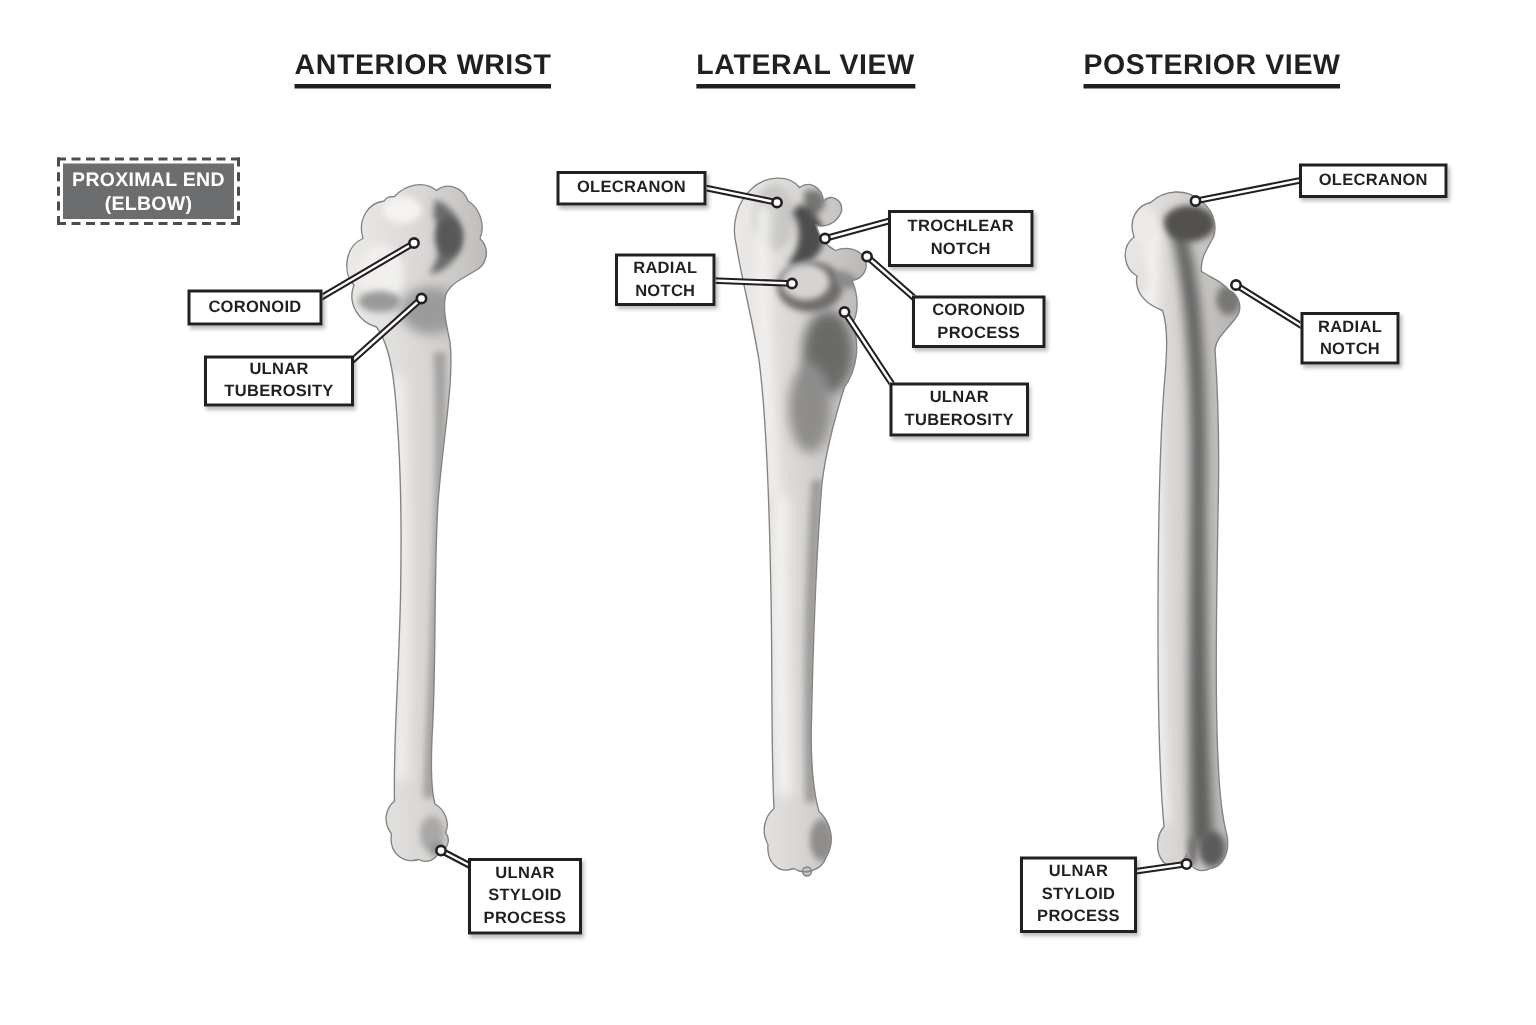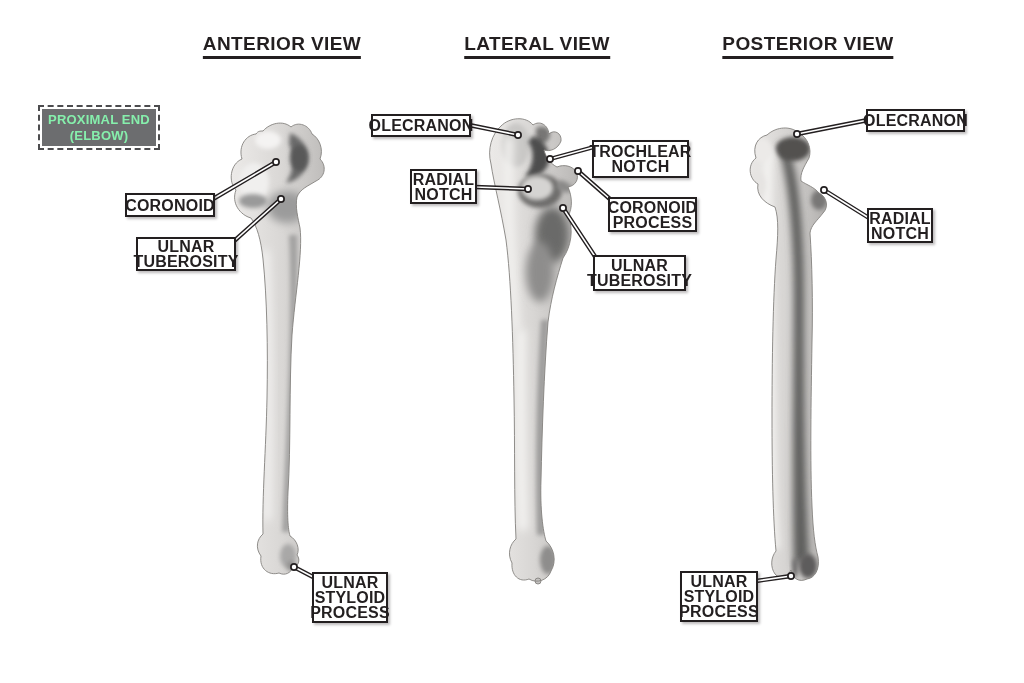--- a/index.html
+++ b/index.html
@@ -14,50 +14,50 @@
   }
   #title-anterior{left:282px}
   #title-lateral{left:537px}
   #title-posterior{left:808px}
 
   .end-box{
     position:absolute;box-sizing:border-box;border:2px dashed #4c4c4e;
     background:#ffffff;padding:2px;
   }
   .end-inner{
-    width:100%;height:100%;box-sizing:border-box;background:#6c6d6f;color:#86efac;
+    width:100%;height:100%;box-sizing:border-box;background:#6c6d6f;color:#ffffff;
     font-weight:700;font-size:13px;line-height:16px;letter-spacing:.2px;
     display:flex;align-items:center;justify-content:center;text-align:center;
     white-space:pre-line;
   }
   #proximal-box{left:38px;top:105px;width:122px;height:45px}
   #distal-box{left:72px;top:575px;width:95px;height:43px}
 
   .bone{position:absolute;pointer-events:none}
   .bone-edge{fill:none;stroke:#84827f;stroke-width:.9}
 
   #leader-layer{position:absolute;left:0;top:0;pointer-events:none}
   .leader-outer{stroke:#231f20;stroke-width:4.4;stroke-linecap:round}
   .leader-inner{stroke:#ffffff;stroke-width:1.6;stroke-linecap:round}
   .leader-dot{fill:#ffffff;stroke:#231f20;stroke-width:1.7}
 
   .callout{
     position:absolute;box-sizing:border-box;background:#ffffff;
     border:2.5px solid #231f20;color:#231f20;
     display:flex;align-items:center;justify-content:center;text-align:center;
-    font-weight:700;font-size:16px;line-height:15px;letter-spacing:.2px;
+    font-weight:700;font-size:11px;line-height:15px;letter-spacing:.2px;
     white-space:pre-line;box-shadow:1.5px 2px 2.5px rgba(35,31,32,.3);
   }
 </style>
 </head>
 <body>
 
 <div id="stage">
 
-  <div class="view-title" id="title-anterior">ANTERIOR VIEW</div>
+  <div class="view-title" id="title-anterior">ANTERIOR WRIST</div>
   <div class="view-title" id="title-lateral">LATERAL VIEW</div>
   <div class="view-title" id="title-posterior">POSTERIOR VIEW</div>
 
   <div class="end-box" id="proximal-box">
     <div class="end-inner">PROXIMAL END
 (ELBOW)</div>
   </div>
 
   <svg class="bone" style="left:220px;top:115px" width="124" height="470" viewBox="220 115 124 470">
     <defs>

